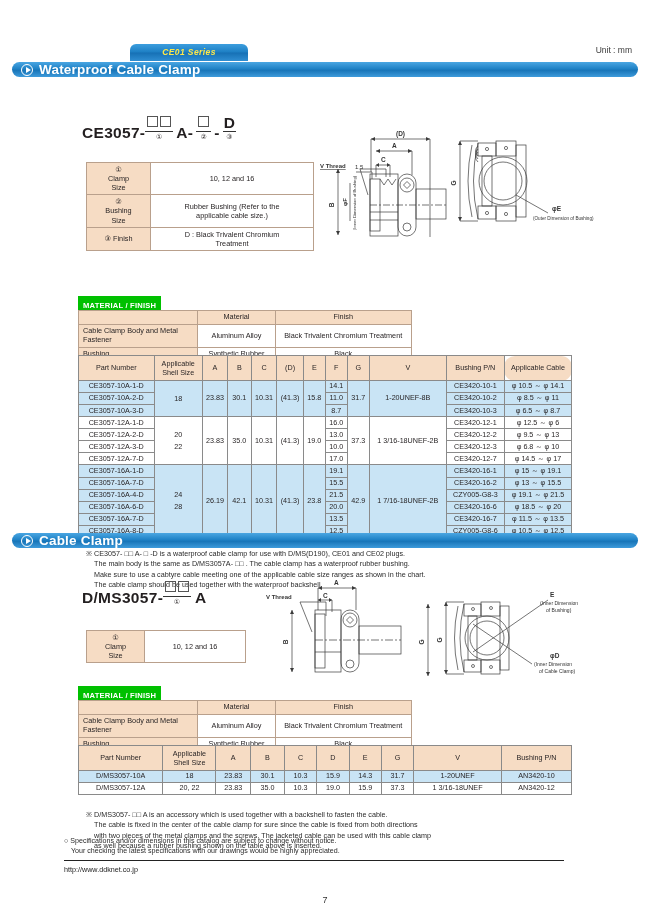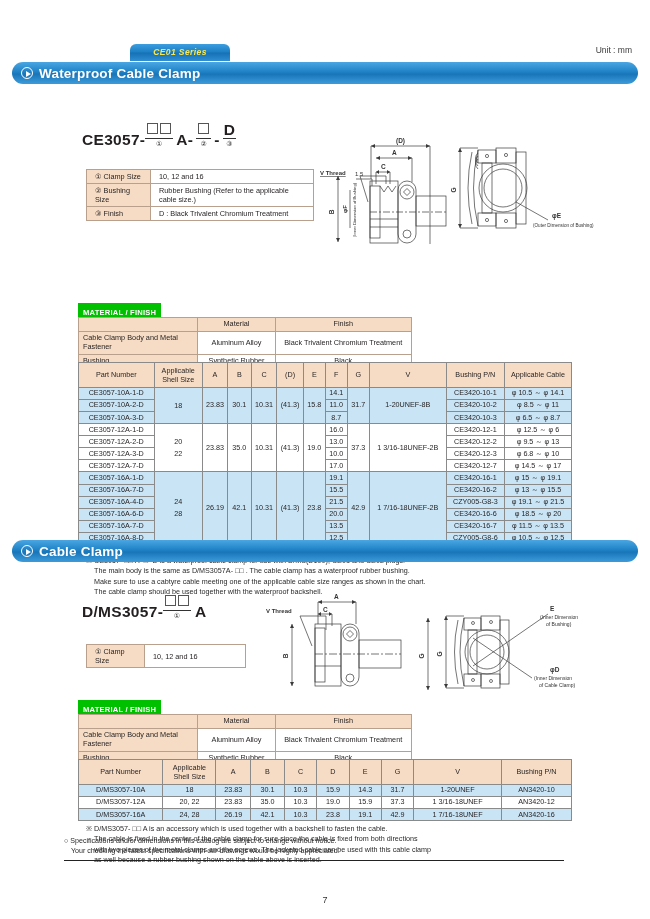--- a/index.html
+++ b/index.html
@@ -12,41 +12,41 @@
     color: #231f20;
     position: relative;
     overflow: hidden;
   }
 
   
   .top-area { position: relative; height: 62px; }
   .series-tab {
     position: absolute;
     left: 130px; top: 44px;
-    width: 100px; height: 17px;
+    width: 118px; height: 17px;
     background: linear-gradient(to bottom, #3c9ede 0%, #1d7fc4 48%, #1670b5 52%, #2f8ed2 100%);
     border-radius: 6px 6px 0 0;
     color: #ffe94a;
     font-size: 8.5px;
     font-weight: bold;
     font-style: italic;
     letter-spacing: .4px;
     text-align: center;
     line-height: 17px;
   }
   .unit-label {
     position: absolute;
     right: 18px; top: 45px;
     font-size: 8.5px;
     color: #3a3a3a;
   }
 
   
   .section-bar {
-    height: 22px;
+    height: 15px;
     margin: 0 12px;
     background: linear-gradient(to bottom, #4aa6e2 0%, #1f82c6 45%, #1875b8 55%, #3e9bdb 100%);
     border-radius: 11px;
     display: flex;
     align-items: center;
     padding-left: 9px;
     color: #ffffff;
     position: relative;
   }
   .section-bar .play {
@@ -89,23 +89,24 @@
   }
   .mark-group { display: inline-flex; flex-direction: column; align-items: center; }
   .mark-group .under { border-bottom: 1.1px solid #333; padding: 0 1px; line-height: 1; }
   .mark-group .num { font-size: 7px; font-weight: normal; margin-top: 1px; }
 
   
   table { border-collapse: collapse; }
   .spec-table { width: 228px; font-size: 7.3px; }
   .spec-table td {
     border: 0.8px solid #b9a08c;
-    padding: 2px 8px;
+    padding: 2px 17px;
     line-height: 1.25;
     vertical-align: middle;
+    text-align: center;
   }
   .spec-table td.k { background: #f6dcc4; width: 64px; }
   .spec-table td.v { background: #ffffff; }
 
   
   .mf-label {
     display: inline-block;
     background: #00c000;
     color: #ffffff;
     font-size: 7.6px;
@@ -345,21 +346,21 @@
         <th style="width:50px; line-height:1.25;">Applicable<br>Shell Size</th>
         <th style="width:28px;">A</th>
         <th style="width:28px;">B</th>
         <th style="width:29px;">C</th>
         <th style="width:29px;">(D)</th>
         <th style="width:25px;">E</th>
         <th style="width:25px;">F</th>
         <th style="width:25px;">G</th>
         <th style="width:86px;">V</th>
         <th style="width:62px;">Bushing P/N</th>
-        <th style="width:64px;">Applicable Cable</th>
+        <th style="width:64px;border-radius:11px;">Applicable Cable</th>
       </tr>
     </thead>
     <tbody>
 
       <tr class="alt">
         <td>CE3057-10A-1-D</td>
         <td class="band" rowspan="3" style="line-height:1.3;">18</td>
         <td class="band" rowspan="3">23.83</td>
         <td class="band" rowspan="3">30.1</td>
         <td class="band" rowspan="3">10.31</td>
@@ -635,44 +636,33 @@
         <td>20, 22</td>
         <td>23.83</td>
         <td>35.0</td>
         <td>10.3</td>
         <td>19.0</td>
         <td>15.9</td>
         <td>37.3</td>
         <td>1 3/16-18UNEF</td>
         <td>AN3420-12</td>
       </tr>
-      <tr class="alt">
-        <td>D/MS3057-16A</td>
-        <td>24, 28</td>
-        <td>26.19</td>
-        <td>42.1</td>
-        <td>10.3</td>
-        <td>23.8</td>
-        <td>19.1</td>
-        <td>42.9</td>
-        <td>1 7/16-18UNEF</td>
-        <td>AN3420-16</td>
-      </tr>
     </tbody>
   </table>
 
   <div class="note" style="position:absolute; left:86px; top:262px; width:470px;">
     <span class="ln">※ D/MS3057- □□ A is an accessory which is used together with a backshell to fasten the cable.</span>
     <span class="ln indent">The cable is fixed in the center of the cable clamp for sure since the cable is fixed from both directions</span>
     <span class="ln indent">with two pieces of the metal clamps and the screws.  The jacketed cable can be used with this cable clamp</span>
     <span class="ln indent">as well because a rubber bushing shown on the table above is inserted.</span>
   </div>
 </div>
 
 <div style="position:absolute; left:64px; top:836px; width:500px;">
   <div class="footer-note">
     <span class="ln">○ Specifications and/or dimensions in this catalog are subject to change without notice.</span>
     <span class="ln" style="padding-left:7px; display:block;">Your checking the latest specifications with our drawings would be highly appreciated.</span>
   </div>
   <div class="rule"></div>
+  <div class="url">http://www.ddknet.co.jp</div>
 </div>
 
 <div class="page-num">7</div>
 
 </body></html>

